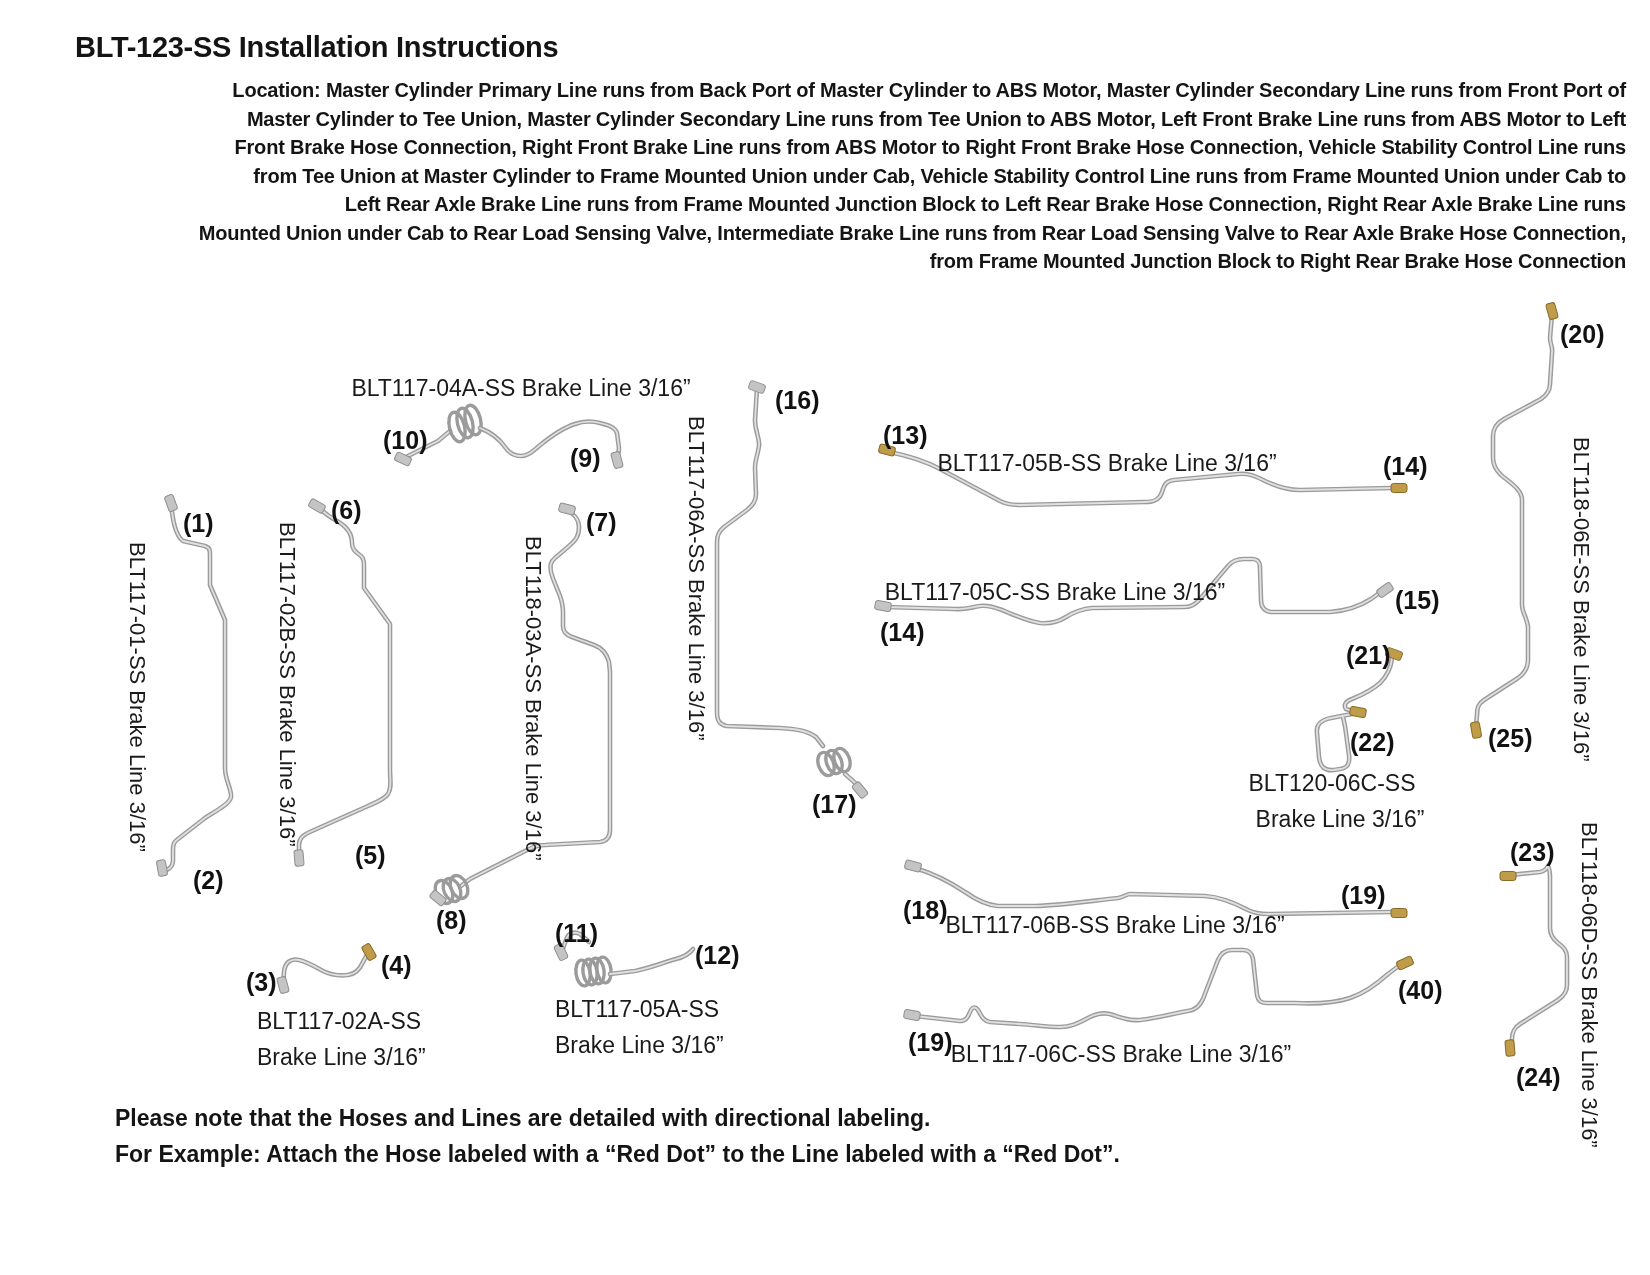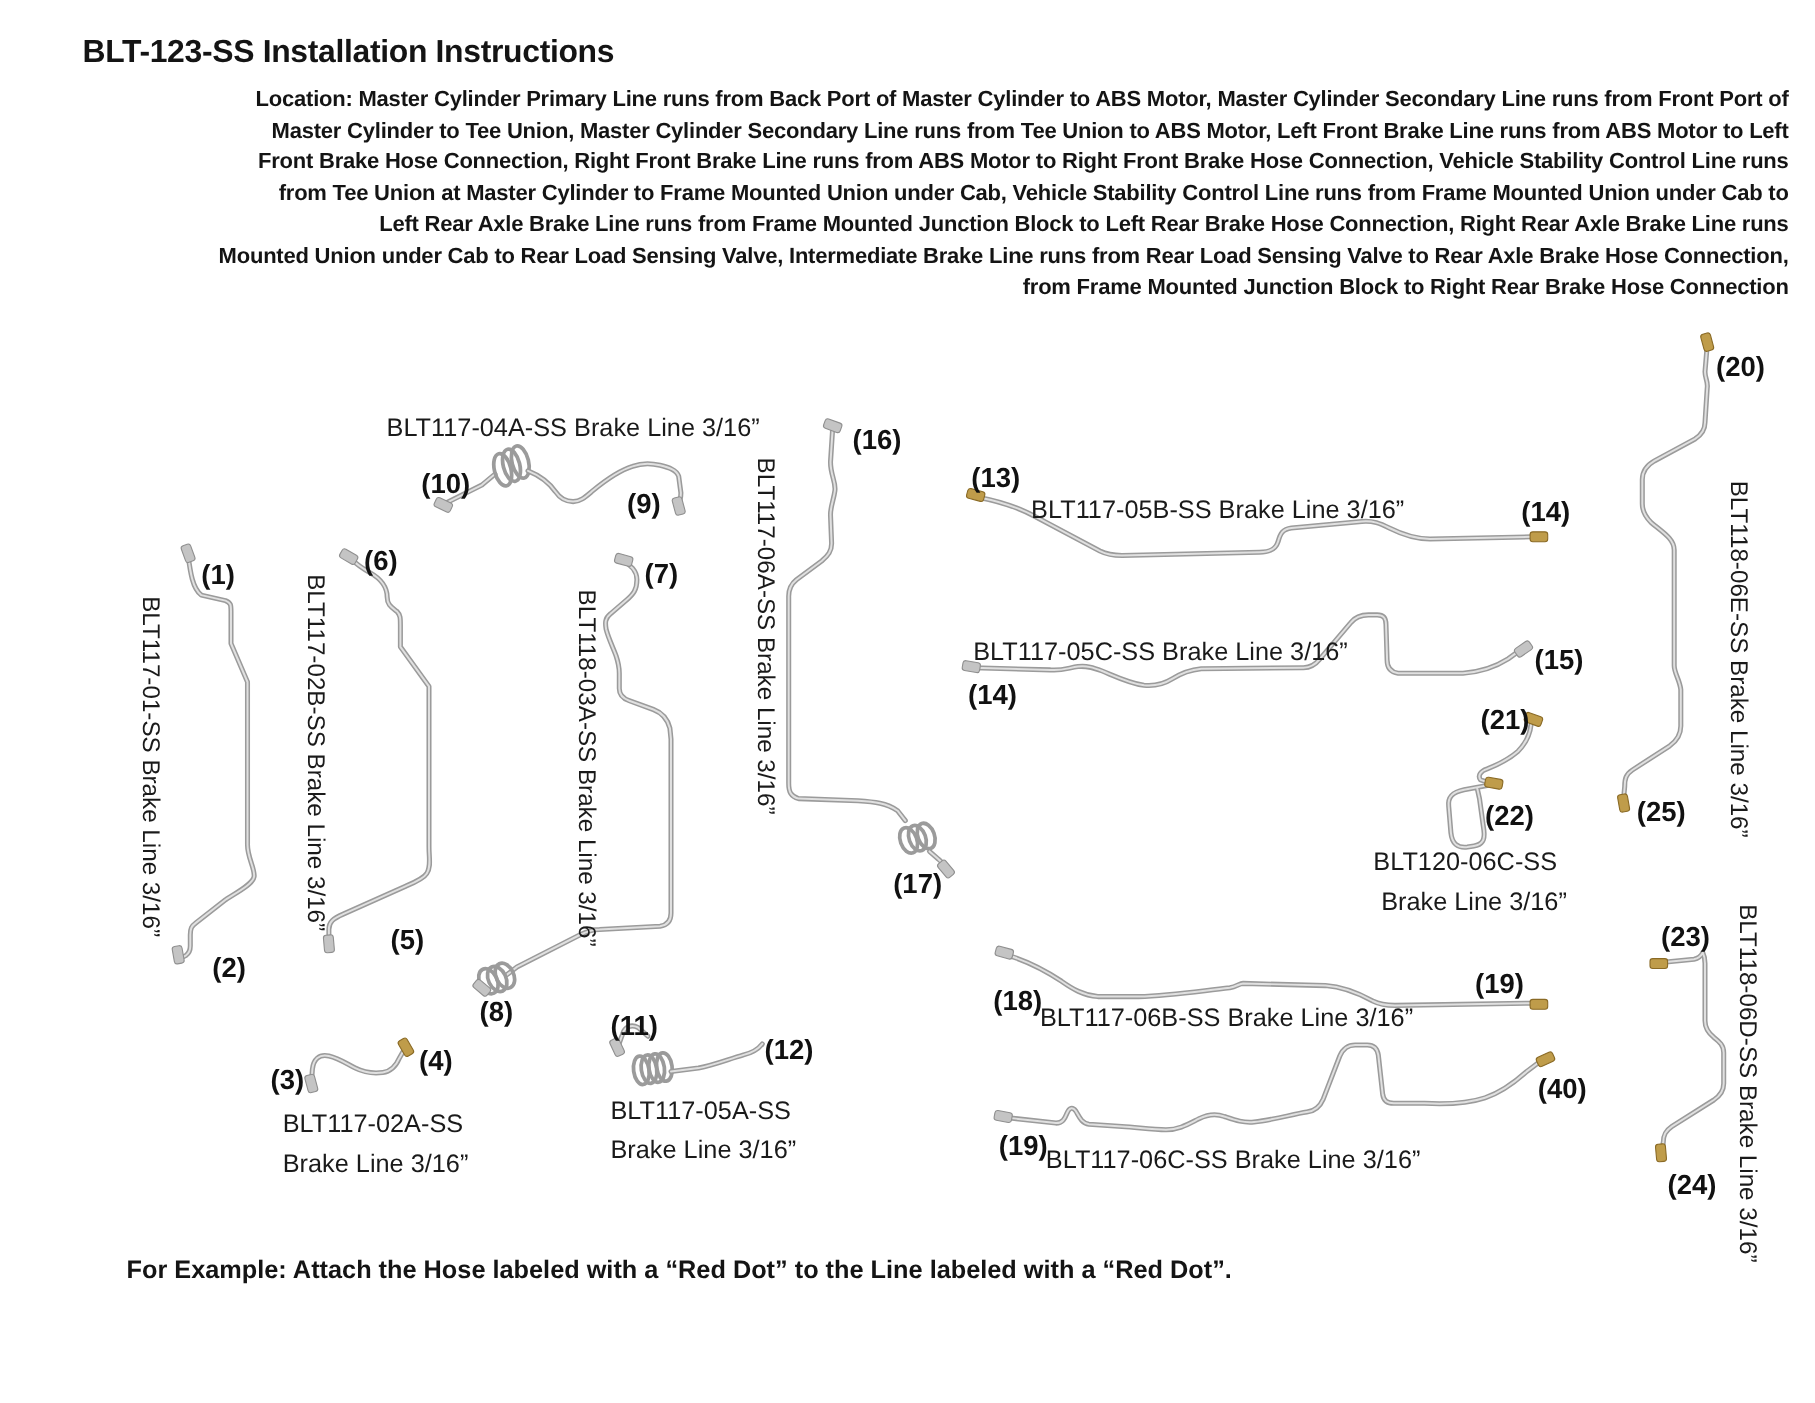--- a/index.html
+++ b/index.html
@@ -202,15 +202,16 @@
   <div class="pt" style="left:1341px; top:881px;">(19)</div>
   <div class="pt" style="left:908px; top:1028px;">(19)</div>
   <div class="pt" style="left:1398px; top:976px;">(40)</div>
   <div class="pt" style="left:1346px; top:641px;">(21)</div>
   <div class="pt" style="left:1350px; top:728px;">(22)</div>
   <div class="pt" style="left:1510px; top:838px;">(23)</div>
   <div class="pt" style="left:1516px; top:1063px;">(24)</div>
   <div class="pt" style="left:1488px; top:724px;">(25)</div>
   <div class="pt" style="left:1560px; top:320px;">(20)</div>
 
+  <div class="note" style="top:1105px;">Please note that the Hoses and Lines are detailed with directional labeling.</div>
   <div class="note" style="top:1141px;">For Example: Attach the Hose labeled with a “Red Dot” to the Line labeled with a “Red Dot”.</div>
 
 </div>
 
 </body></html>

